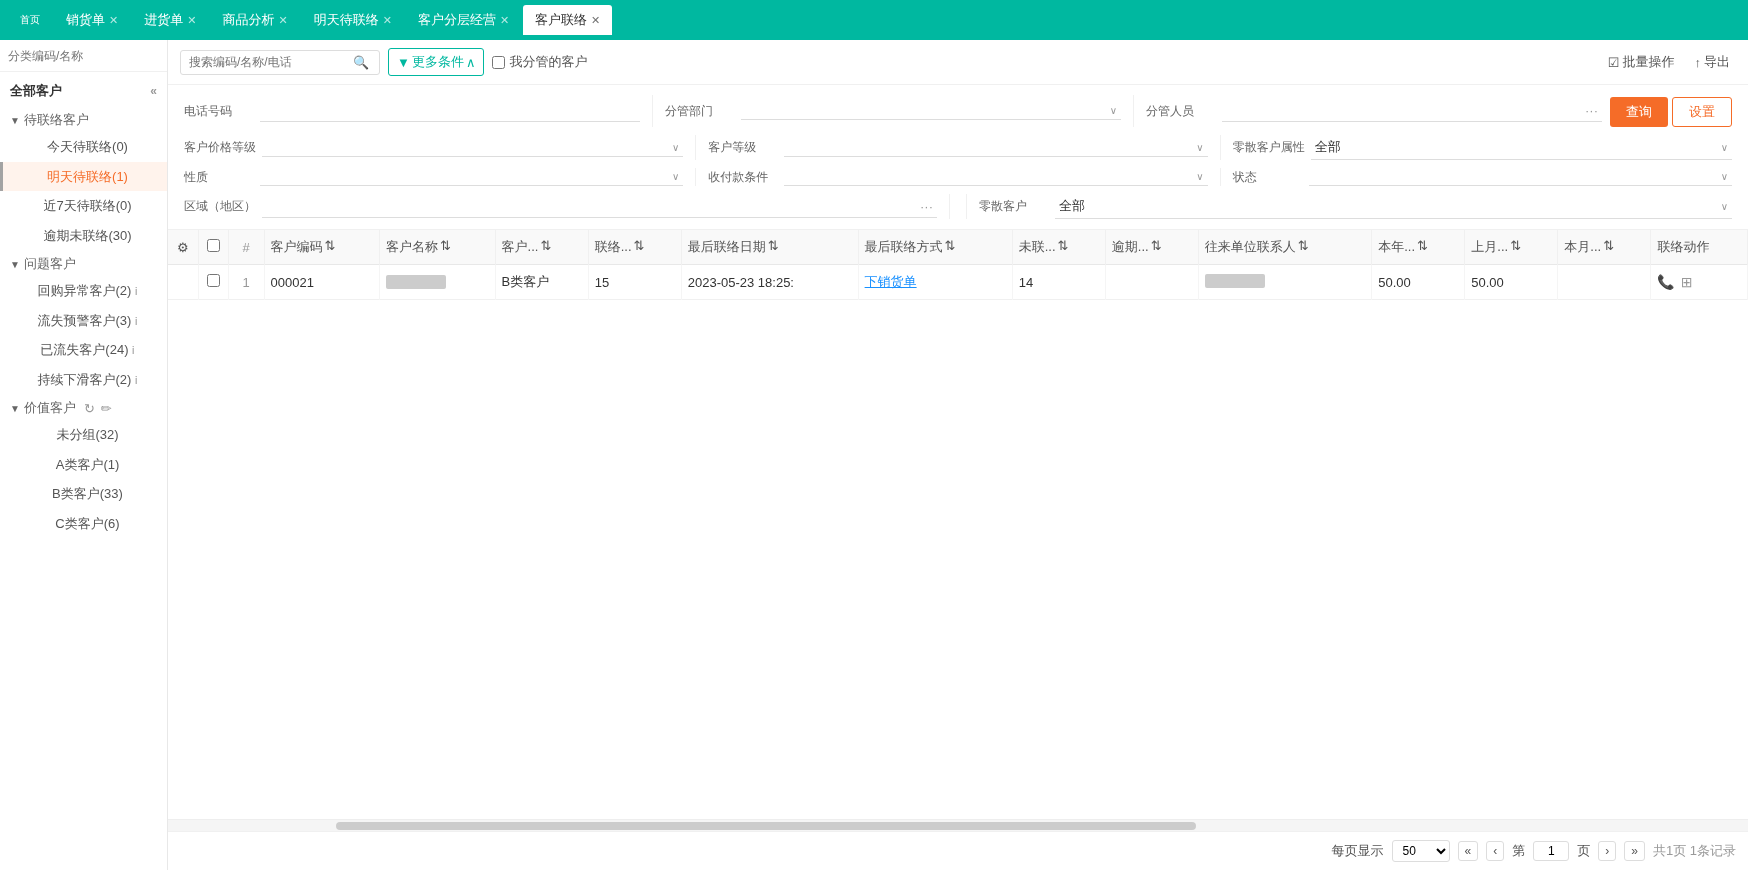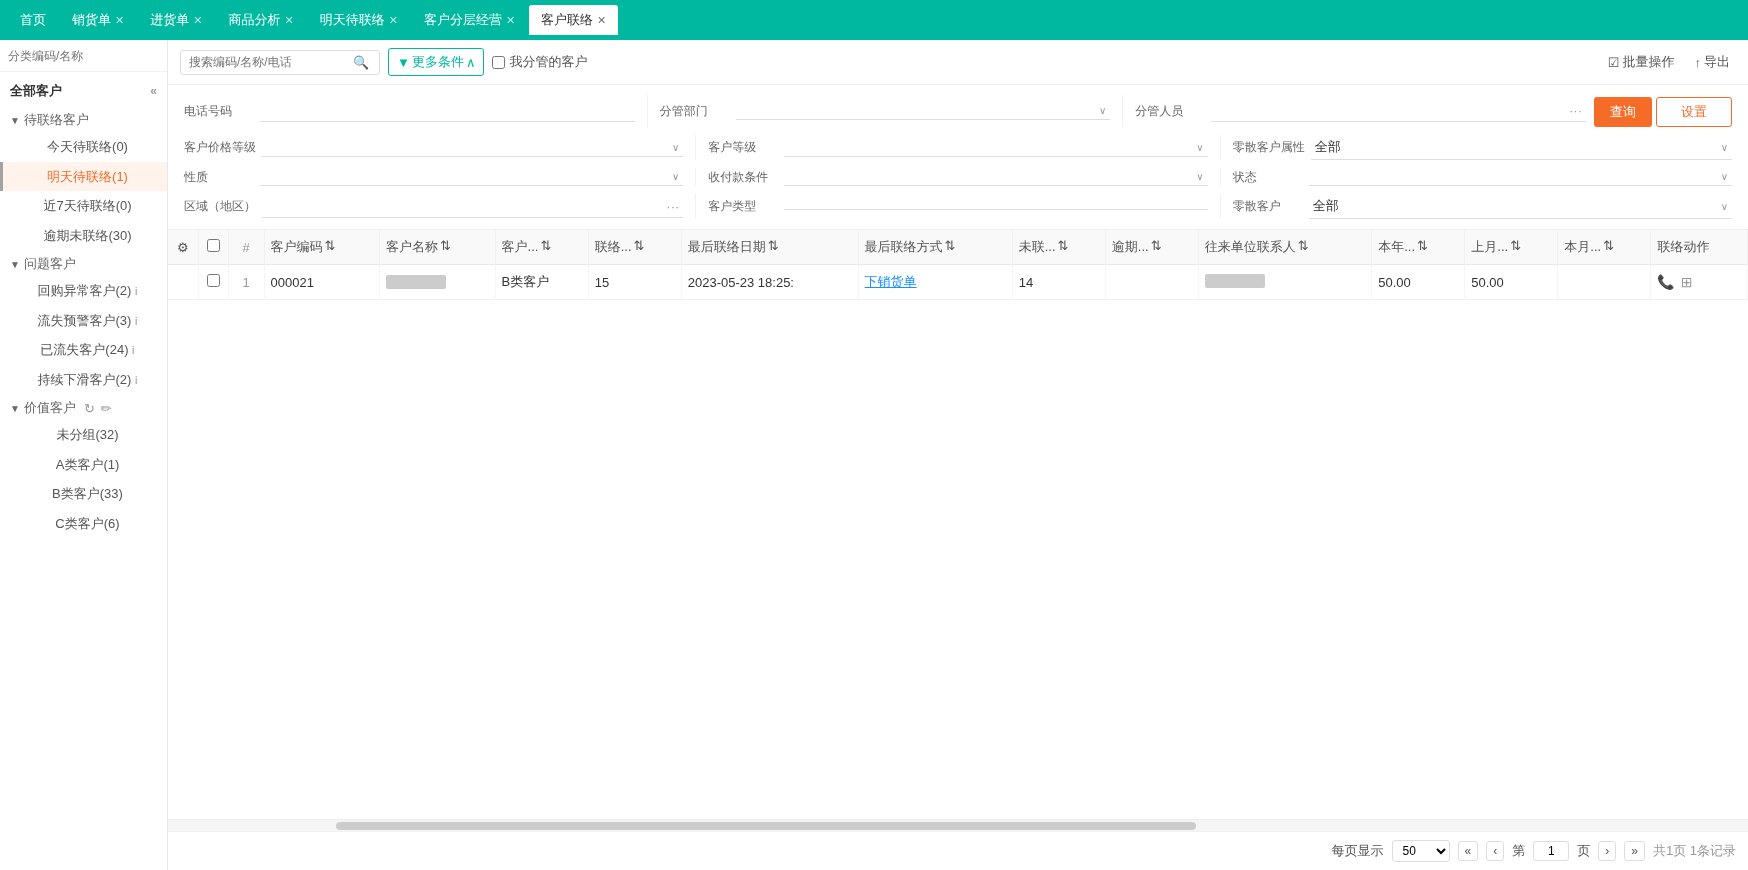--- a/index.html
+++ b/index.html
@@ -20,21 +20,21 @@
       cursor: pointer;
       border-radius: 3px 3px 0 0;
       white-space: nowrap;
       font-size: 13px;
       display: flex;
       align-items: center;
       gap: 4px;
     }
     .nav-item.active { background: #fff; color: #333; }
     .nav-item .close-x { font-size: 11px; color: inherit; opacity: 0.7; }
-    .nav-home { color: #fff; padding: 6px 12px; cursor: pointer; font-size: 13px; }
+    .nav-home { color: #fff; padding: 6px 12px; cursor: pointer; font-size: 10px; }
 
     
     .main-layout {
       display: flex;
       height: calc(100vh - 40px);
     }
 
     
     .sidebar {
       width: 168px;
@@ -215,21 +215,21 @@
       border: none;
       padding: 6px 16px;
       border-radius: 3px;
       cursor: pointer;
       font-size: 13px;
     }
     .settings-btn {
       background: #fff;
       color: #f56c28;
       border: 1px solid #f56c28;
-      padding: 5px 24px;
+      padding: 5px 16px;
       border-radius: 3px;
       cursor: pointer;
       font-size: 13px;
     }
     .action-btns {
       display: flex;
       flex-direction: row;
       gap: 4px;
       align-self: flex-start;
       margin-top: 2px;
@@ -551,27 +551,20 @@
 
       <div class="filter-row" style="margin-bottom:0">
         <div class="filter-field">
           <span class="filter-label">区域（地区）</span>
           <div class="filter-select">
             <span></span>
               <span style="color:#999;cursor:pointer">···</span>
           </div>
         </div>
         <div class="filter-separator"></div>
-        <div class="filter-field">
-          <span class="filter-label">客户类型</span>
-          <div class="filter-select">
-            <span></span>
-              <span></span>
-          </div>
-        </div>
         <div class="filter-separator"></div>
         <div class="filter-field">
           <span class="filter-label">零散客户</span>
           <div class="filter-select">
             <span>全部</span>
             <span class="caret">∨</span>
           </div>
         </div>
       </div>
     </div>

